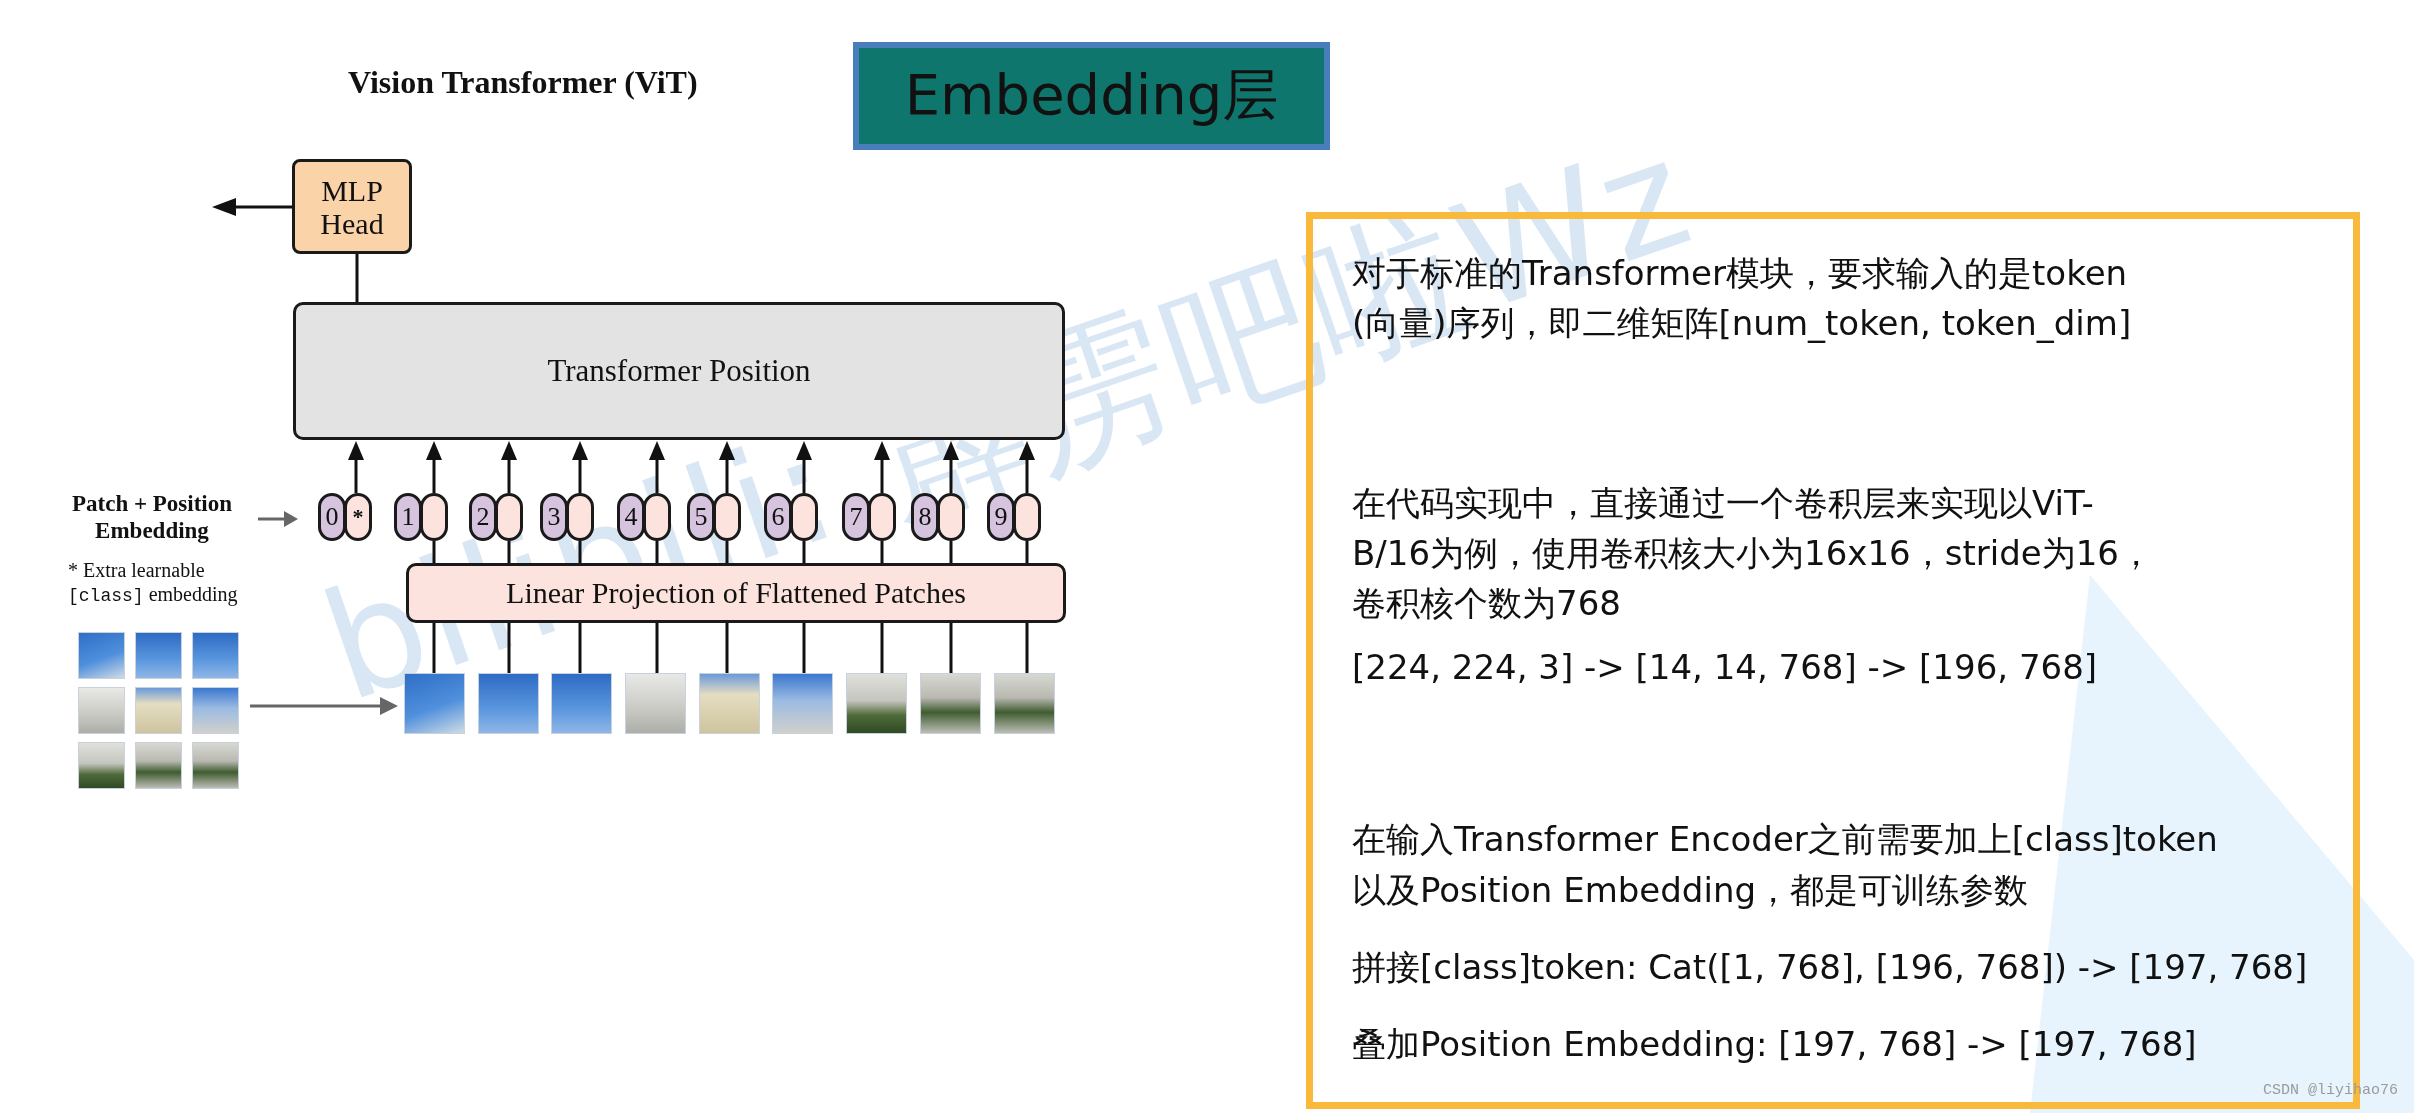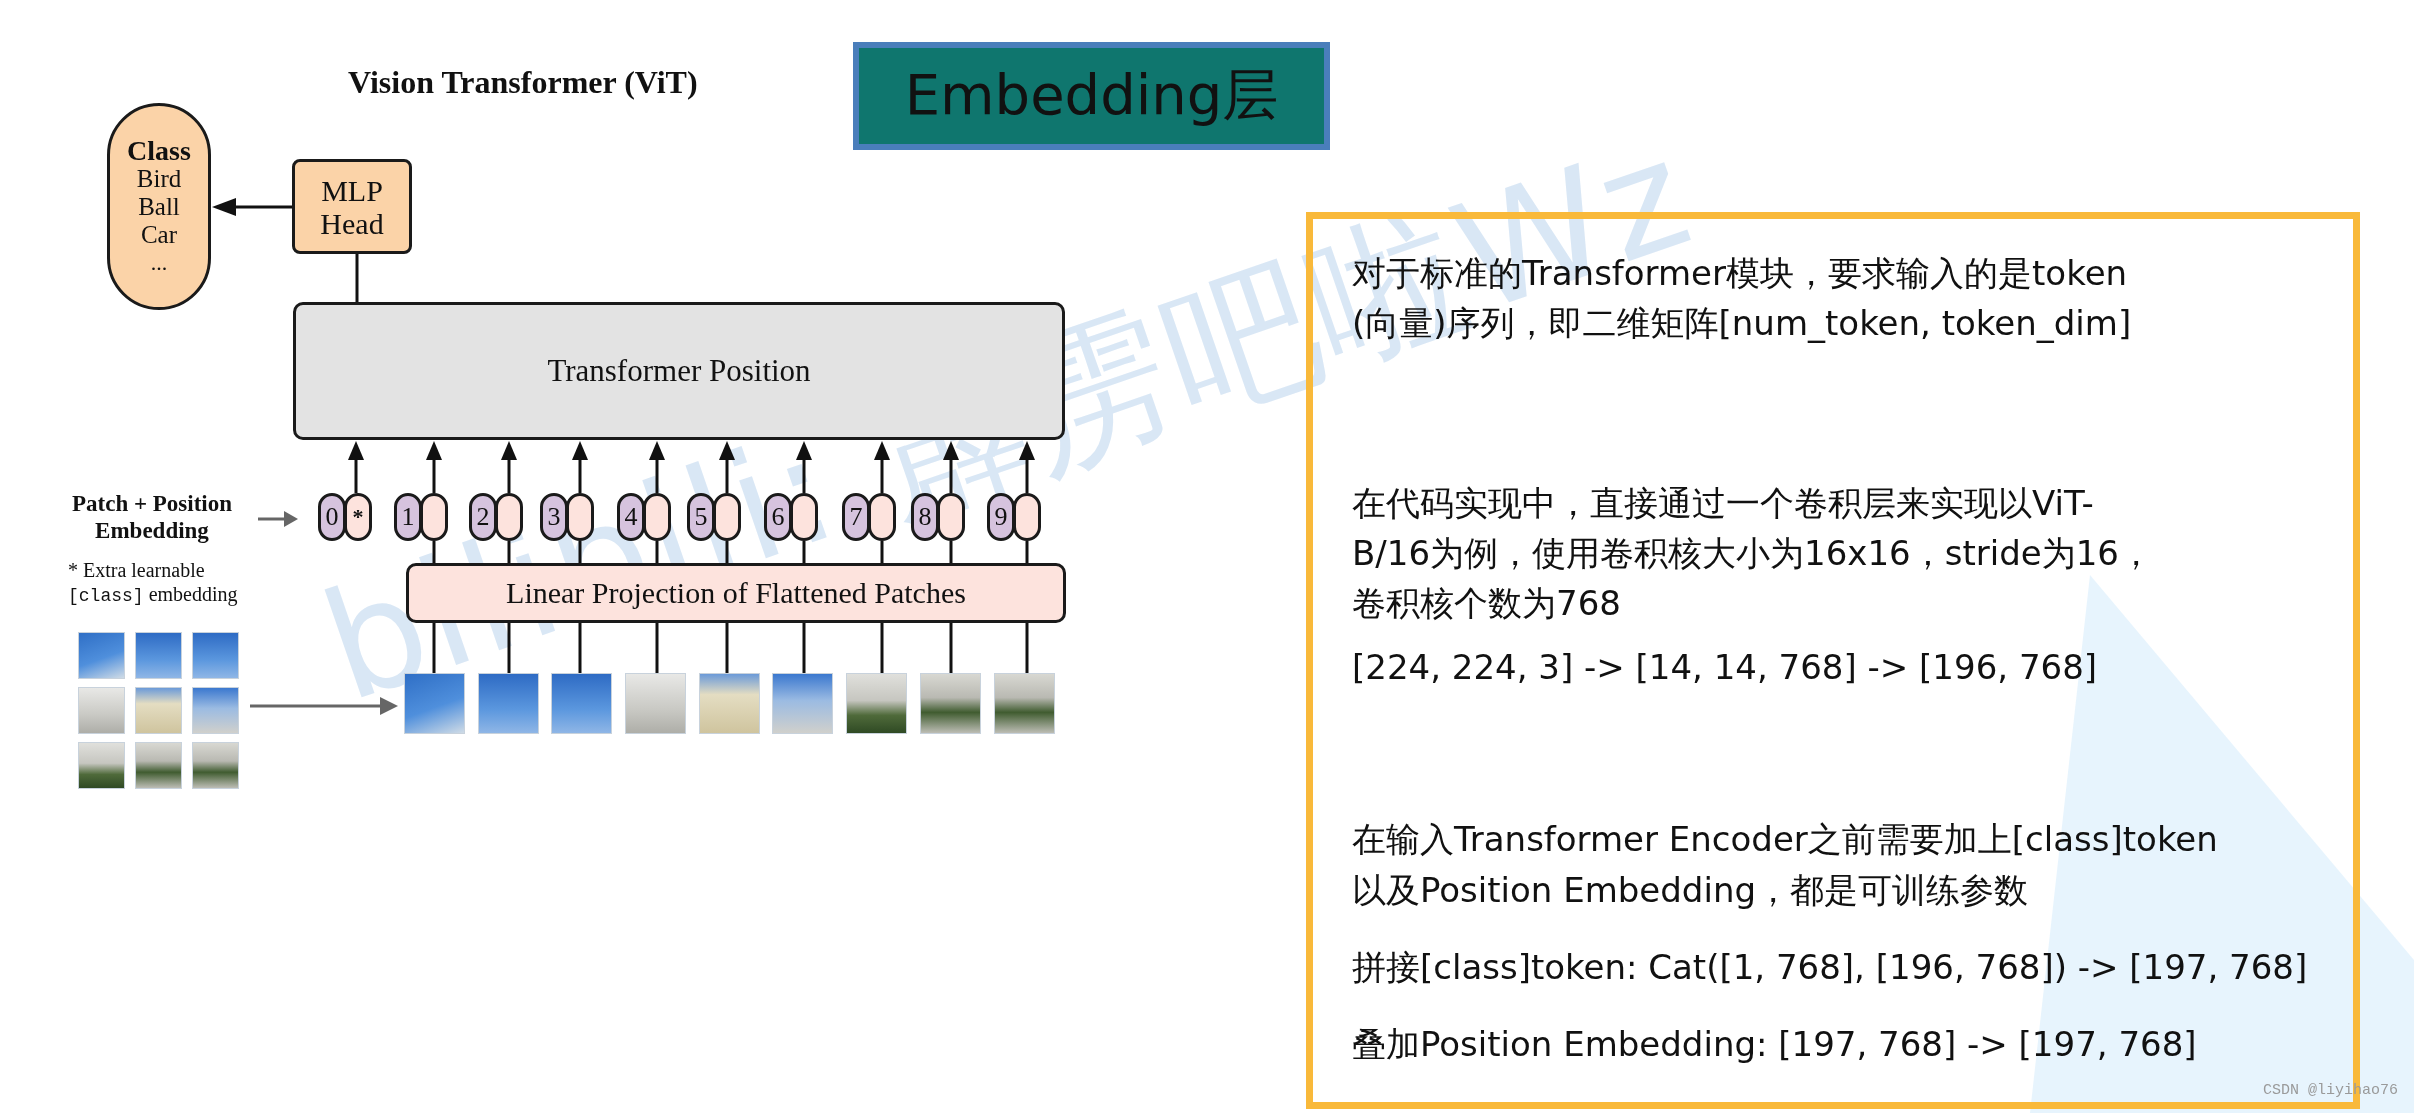--- a/index.html
+++ b/index.html
@@ -123,27 +123,20 @@
       <path d="M727,441 L719,460 L735,460 z"></path>
       <path d="M804,441 L796,460 L812,460 z"></path>
       <path d="M882,441 L874,460 L890,460 z"></path>
       <path d="M951,441 L943,460 L959,460 z"></path>
       <path d="M1027,441 L1019,460 L1035,460 z"></path>
     </g>
   </svg>
 
   <div id="vit-title" class="abs serif">Vision Transformer (ViT)</div>
 
-  <div id="class-pill" class="abs serif">
-    <span class="head">Class</span>
-    <span class="item">Bird</span>
-    <span class="item">Ball</span>
-    <span class="item">Car</span>
-    <span class="dots">...</span>
-  </div>
 
   <div id="mlp-box" class="abs serif">
     <span>MLP</span>
     <span>Head</span>
   </div>
 
   <div id="encoder-box" class="abs serif">
     <span>Transformer Position</span>
   </div>
 

